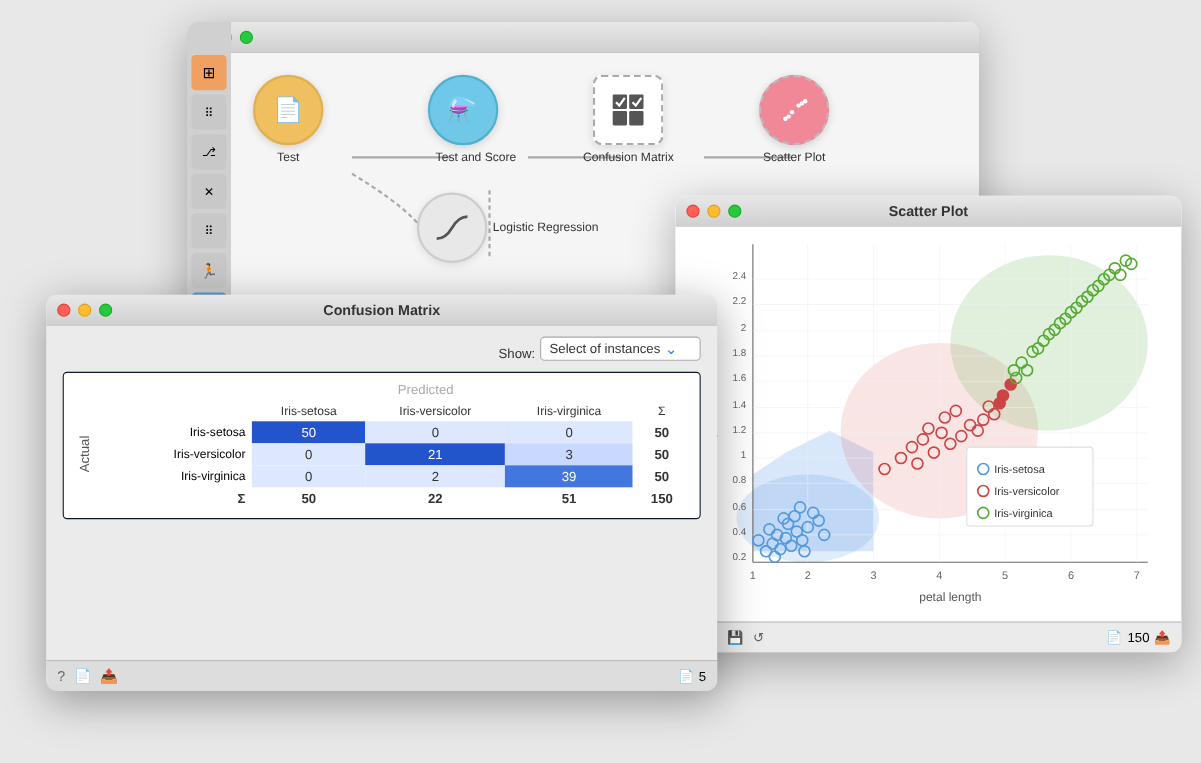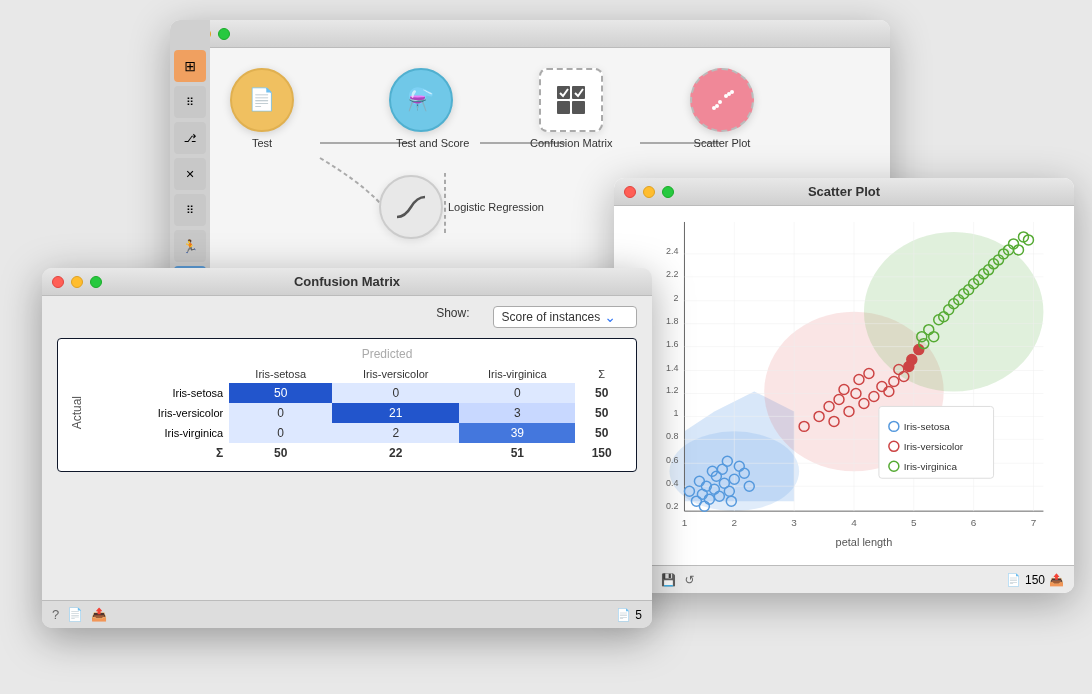--- a/index.html
+++ b/index.html
@@ -100,22 +100,22 @@
       transform: translateX(-50%);
       font-size: 13px;
       font-weight: 600;
       color: #333;
     }
     .cm-body {
       padding: 10px 15px;
     }
     .cm-show-row {
       display: flex;
-      align-items: flex-start;
-      gap: 23px;
+      align-items: flex-end;
+      gap: 4px;
       margin-bottom: 10px;
       justify-content: flex-end;
     }
     .cm-show-label {
       font-size: 12px;
       color: #333;
     }
     .cm-dropdown {
       background: white;
       border: 1px solid #aaa;
@@ -353,21 +353,21 @@
     <span class="traffic-light tl-red"></span>
     <span class="traffic-light tl-yellow"></span>
     <span class="traffic-light tl-green"></span>
     <span class="cm-title">Confusion Matrix</span>
   </div>
 
   <div class="cm-body">
     <div class="cm-show-row">
       <span class="cm-show-label">Show:</span>
       <div class="cm-dropdown">
-        <span>Score of instances</span>
+        <span>Select of instances</span>
         <span class="cm-dropdown-arrow">⌄</span>
       </div>
     </div>
 
     <div class="matrix-container">
       <div class="predicted-label">Predicted</div>
       <table class="matrix-table">
         <thead>
           <tr class="header-row">
             <th></th>

